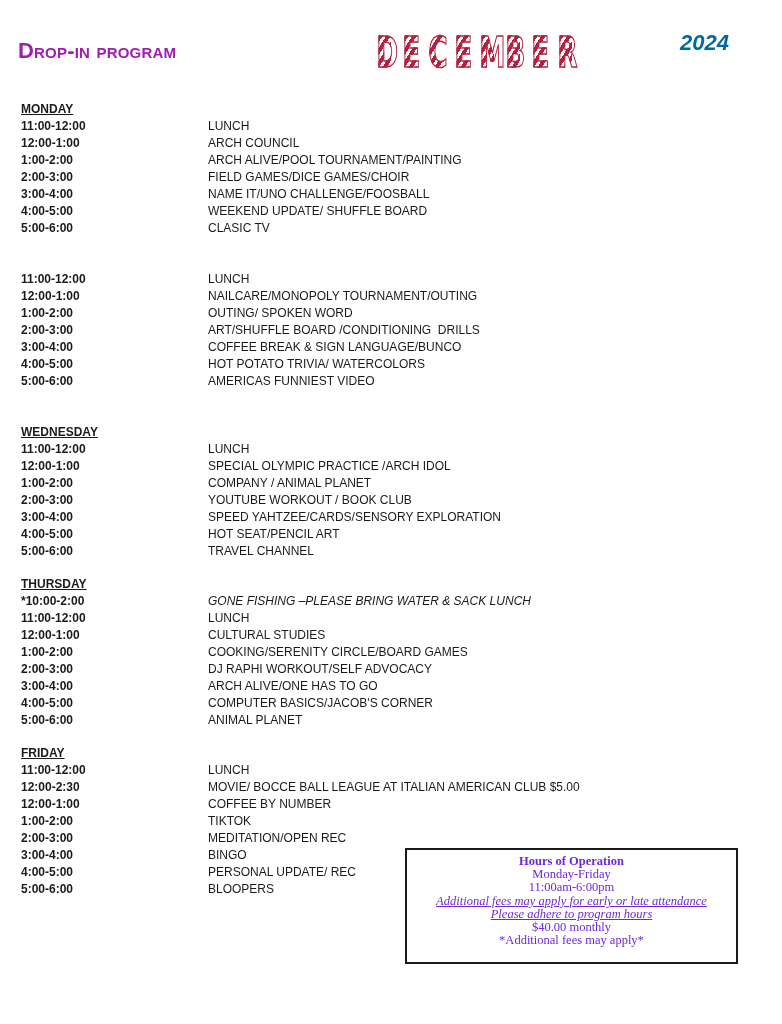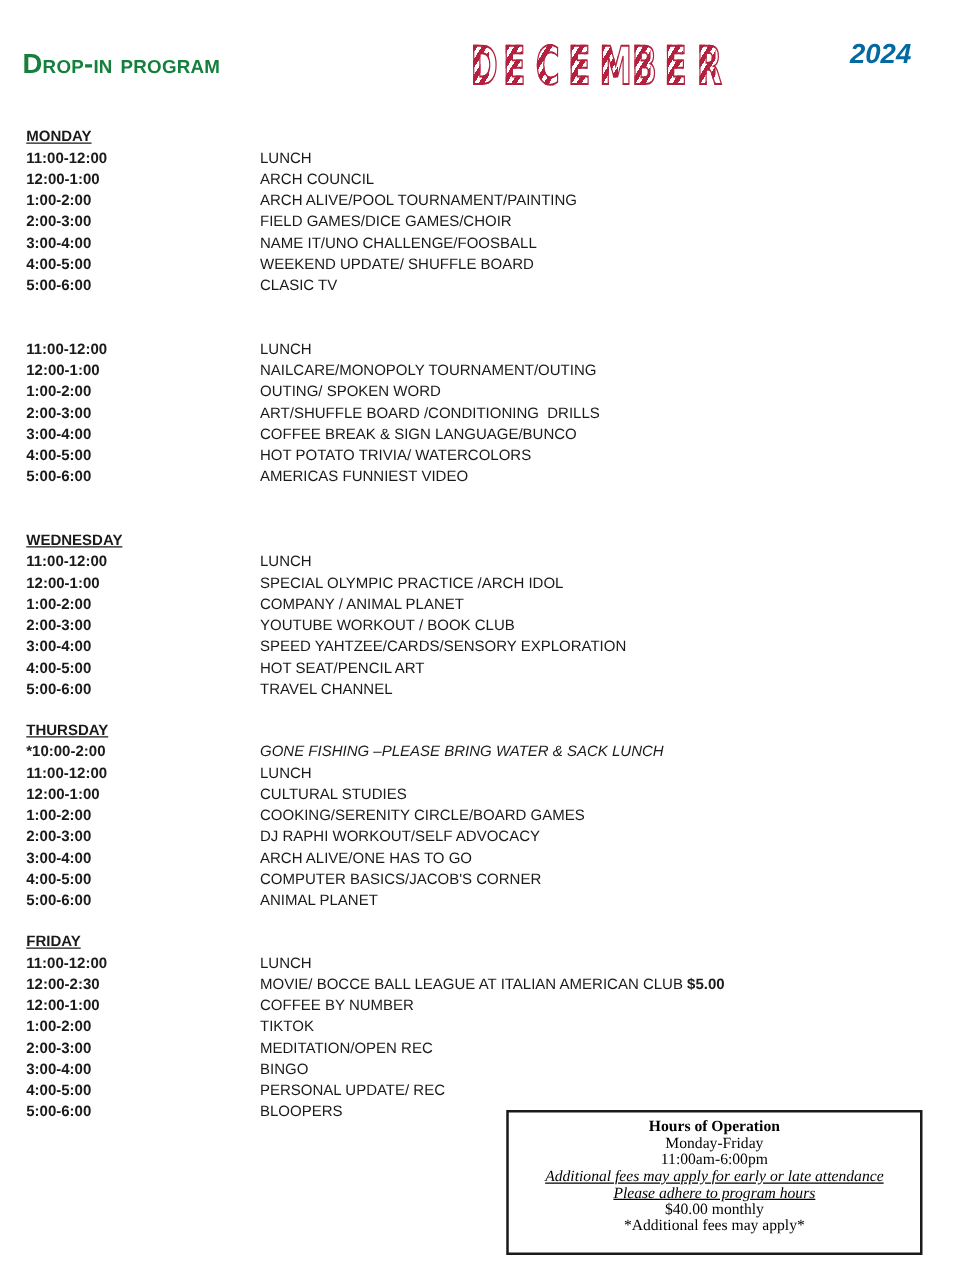--- a/index.html
+++ b/index.html
@@ -3,21 +3,21 @@
   <meta charset="utf-8">
   <style>
     html, body { margin: 0; padding: 0; }
     body {
       width: 782px; height: 1024px; background: #ffffff; position: relative;
       overflow: hidden; color: #1a1a1a;
       font-family: "Liberation Sans", sans-serif;
     }
     .title {
       position: absolute; left: 18px; top: 38px; font-weight: bold;
-      font-size: 20px; letter-spacing: 0.2px; color: #15803d;
+      font-size: 20px; letter-spacing: 0.2px; color: #a21caf;
       font-variant: small-caps; font-size: 22px;
     }
     .month {
       position: absolute; left: 372px; top: 26px; width: 205px; height: 54px;
       display: flex; justify-content: space-between; align-items: center;
     }
     .month span {
       font-family: "DejaVu Sans", sans-serif; font-weight: bold; font-size: 42px;
       line-height: 54px; color: transparent;
       -webkit-text-stroke: 1.5px #b3213f;
@@ -32,26 +32,26 @@
     .day {
       position: absolute; left: 21px; font-size: 12px; line-height: 17px;
     }
     .day-name {
       font-weight: bold; text-decoration: underline; display: block; height: 17px;
     }
     .row { display: flex; height: 17px; }
     .time { width: 187px; font-weight: bold; white-space: nowrap; }
     .act { white-space: nowrap; }
     .act.italic { font-style: italic; }
-    .act b { font-weight: bold; }
+    .act b { font-weight: normal; }
     .info-box {
-      position: absolute; left: 405px; top: 888px; width: 333px; height: 116px;
+      position: absolute; left: 405px; top: 848px; width: 333px; height: 116px;
       border: 2.5px solid #1a1a1a; box-sizing: border-box;
       font-family: "Liberation Serif", serif; font-size: 12.5px;
-      text-align: center; line-height: 13.2px; padding-top: 5px; color: #000000;
+      text-align: center; line-height: 13.2px; padding-top: 5px; color: #6d28d9;
     }
     .info-box .bold { font-weight: bold; }
     .info-box .ul { font-style: italic; text-decoration: underline; }
   </style>
 </head>
 <body>
 
 <div class="title">Drop-in program</div>
 
 <div class="month">

